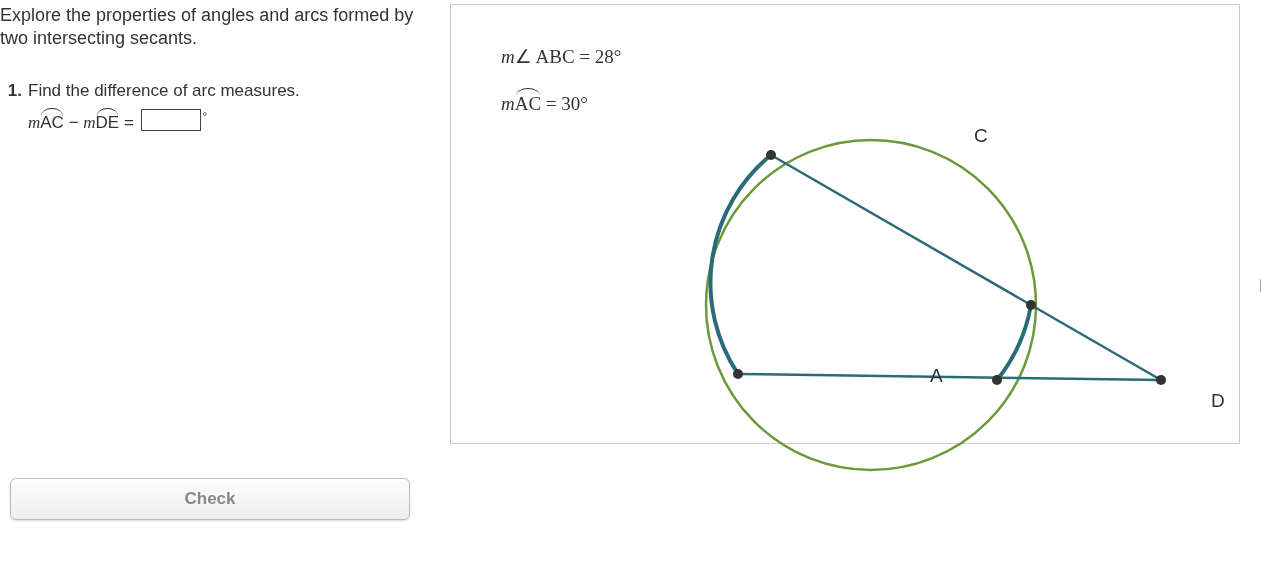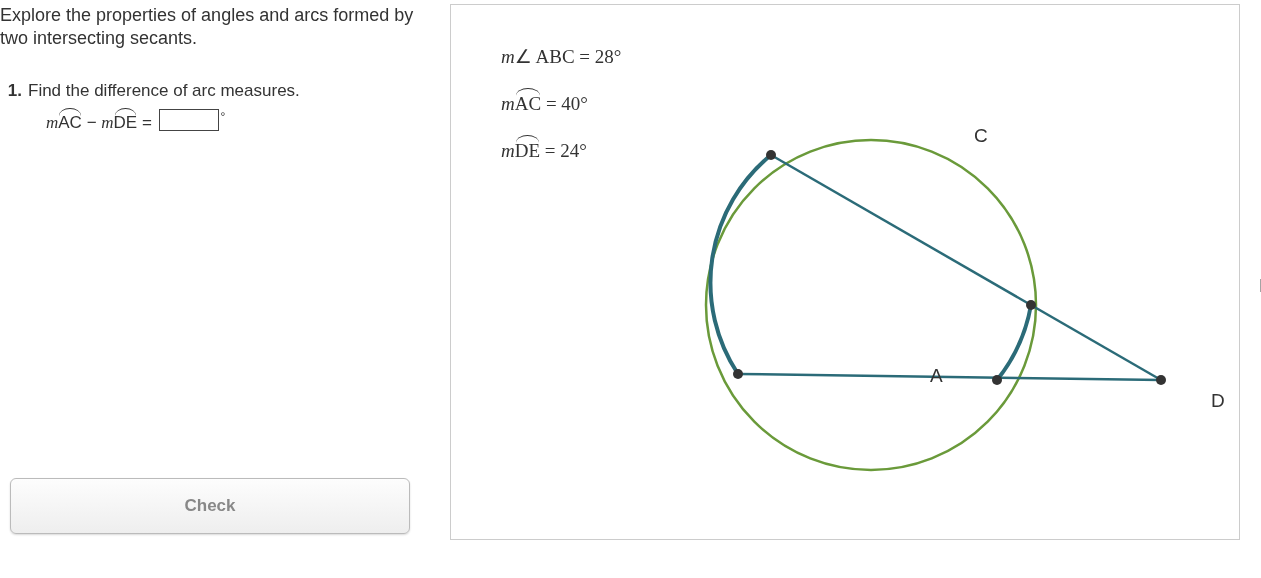--- a/index.html
+++ b/index.html
@@ -1,30 +1,30 @@
 <!DOCTYPE html>
 <html><head>
 <meta charset="utf-8">
 <style>
   html,body{margin:0;padding:0;font-family:Arial,Helvetica,sans-serif;color:#333;background:#fff}
   .page{width:1261px;height:578px;position:relative;box-sizing:border-box}
   .left{position:absolute;left:0;top:4px;width:420px}
   .intro{font-size:18px;line-height:1.3;color:#333}
   .q{margin-top:30px;font-size:17px}
   .qnum{font-weight:bold;display:inline-block;width:22px;text-align:right;margin-right:6px}
-  .eq{margin-top:8px;margin-left:46px;font-size:17px}
+  .eq{margin-top:8px;margin-left:28px;font-size:17px}
   .mi{font-style:italic;font-family:'Times New Roman',serif}
   .arc{position:relative;display:inline-block;padding-top:3px}
   .arc::before{content:"";position:absolute;left:1px;right:1px;top:-2px;height:7px;border-top:1.2px solid #333;border-radius:50% 50% 0 0/100% 100% 0 0}
   .blank{display:inline-block;width:58px;height:20px;border:1.5px solid #444;vertical-align:-3px;margin:0 2px}
   .deg{font-size:12px;vertical-align:super}
-  .check{position:absolute;left:10px;top:478px;width:400px;height:56px;border:1px solid #bbb;border-radius:6px;
+  .check{position:absolute;left:10px;top:478px;width:400px;height:42px;border:1px solid #bbb;border-radius:6px;
     background:linear-gradient(#fdfdfd,#eee);color:#888;font-size:17px;font-weight:bold;cursor:pointer;
     box-shadow:0 1px 2px rgba(0,0,0,.15)}
-  .panel{position:absolute;left:450px;top:4px;width:790px;height:536px;border:1px solid #ccc;box-sizing:border-box}
+  .panel{position:absolute;left:450px;top:4px;width:790px;height:440px;border:1px solid #ccc;box-sizing:border-box}
   .given{position:absolute;left:50px;top:40px;font-size:19px;font-family:'Times New Roman',serif}
   .given div{margin-bottom:22px}
   .angle{font-style:normal}
   svg{position:absolute;left:230px;top:90px}
   .lblC{position:absolute;left:523px;top:120px;font-size:19px}
   .lblA{position:absolute;left:479px;top:360px;font-size:19px}
   .lblE{position:absolute;left:808px;top:270px;font-size:19px}
   .lblD{position:absolute;left:760px;top:385px;font-size:19px}
 </style>
 </head>
@@ -42,24 +42,21 @@
   </div>
 
   <button class="check">Check</button>
 
   <div class="panel">
     <div class="given">
       <div>
         <span class="mi">m</span><span class="angle">∠</span><span> ABC = 28°</span>
       </div>
       <div>
-        <span class="mi">m</span><span class="arc">AC</span><span> = 40°</span>
-      </div>
-      <div>
-        <span class="mi">m</span><span class="arc">DE</span><span> = 24°</span>
+        <span class="mi">m</span><span class="arc">AC</span><span> = 30°</span>
       </div>
     </div>
 
     <svg width="520" height="420">
       <circle cx="190" cy="210" r="165" fill="none" stroke="#6a9a3a" stroke-width="2.5"></circle>
 
       <path d="M 57 279 A 165 165 0 0 1 90 60" fill="none" stroke="#2b6b78" stroke-width="4"></path>
 
       <path d="M 316 285 A 165 165 0 0 0 350 210" fill="none" stroke="#2b6b78" stroke-width="4"></path>
 

